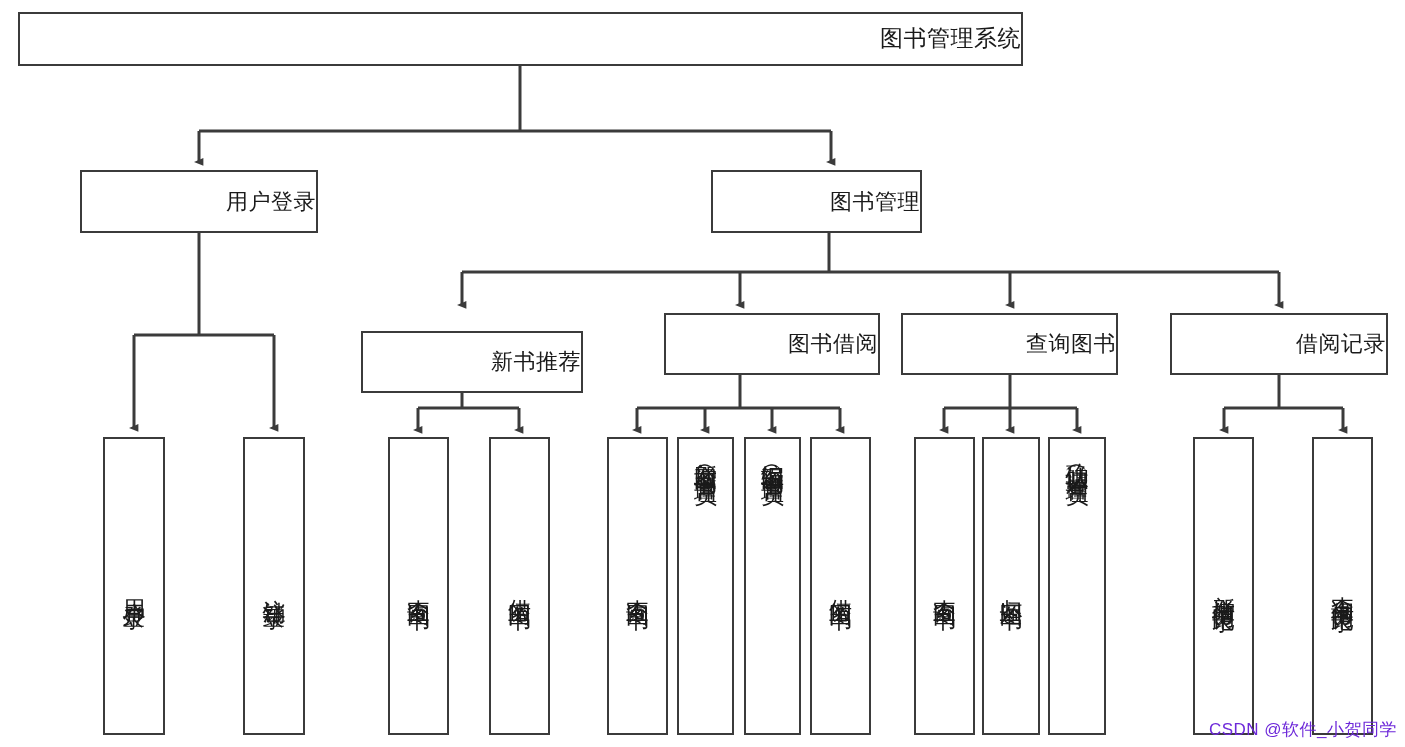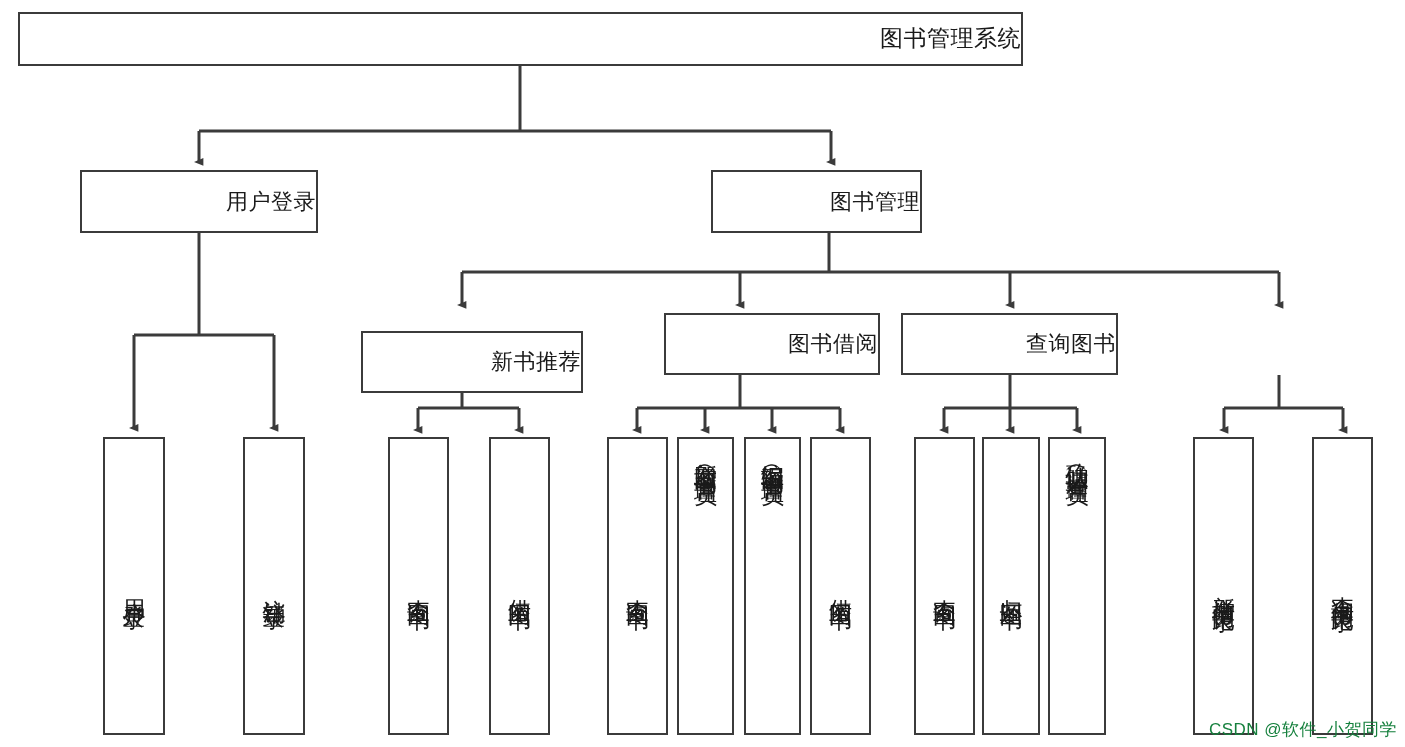--- a/index.html
+++ b/index.html
@@ -65,21 +65,21 @@
     align-items: center;
   }
   .node-v.node-v-center .node-label {
     padding-top: 0;
   }
   #watermark {
     position: absolute;
     right: 8px;
     bottom: 6px;
     font-size: 17px;
-    color: #15803d;
+    color: #6d28d9;
     letter-spacing: 0.5px;
     white-space: nowrap;
     pointer-events: none;
   }
 </style>
 </head>
 <body>
 
 <div id="diagram-root">
 
@@ -149,20 +149,23 @@
 
   <div class="node-box node-h" style="left:361px; top:313px; width:222px; height:62px;margin-top:18px;">
     <span class="node-label">新书推荐</span>
   </div>
   <div class="node-box node-h" style="left:632px; top:313px; width:216px; height:62px;margin-left:32px;">
     <span class="node-label">图书借阅</span>
   </div>
   <div class="node-box node-h" style="left:901px; top:313px; width:217px; height:62px;">
     <span class="node-label">查询图书</span>
   </div>
+  <div class="node-box node-h" style="left:1170px; top:313px; width:218px; height:62px;">
+    <span class="node-label">借阅记录</span>
+  </div>
 
   <div class="node-box node-v node-v-center" style="left:103px; top:437px; width:62px; height:298px;">
     <span class="node-label">用户登录</span>
   </div>
   <div class="node-box node-v node-v-center" style="left:243px; top:437px; width:62px; height:298px;">
     <span class="node-label">注销登录</span>
   </div>
 
   <div class="node-box node-v node-v-center" style="left:388px; top:437px; width:61px; height:298px;">
     <span class="node-label">查询图书</span>

